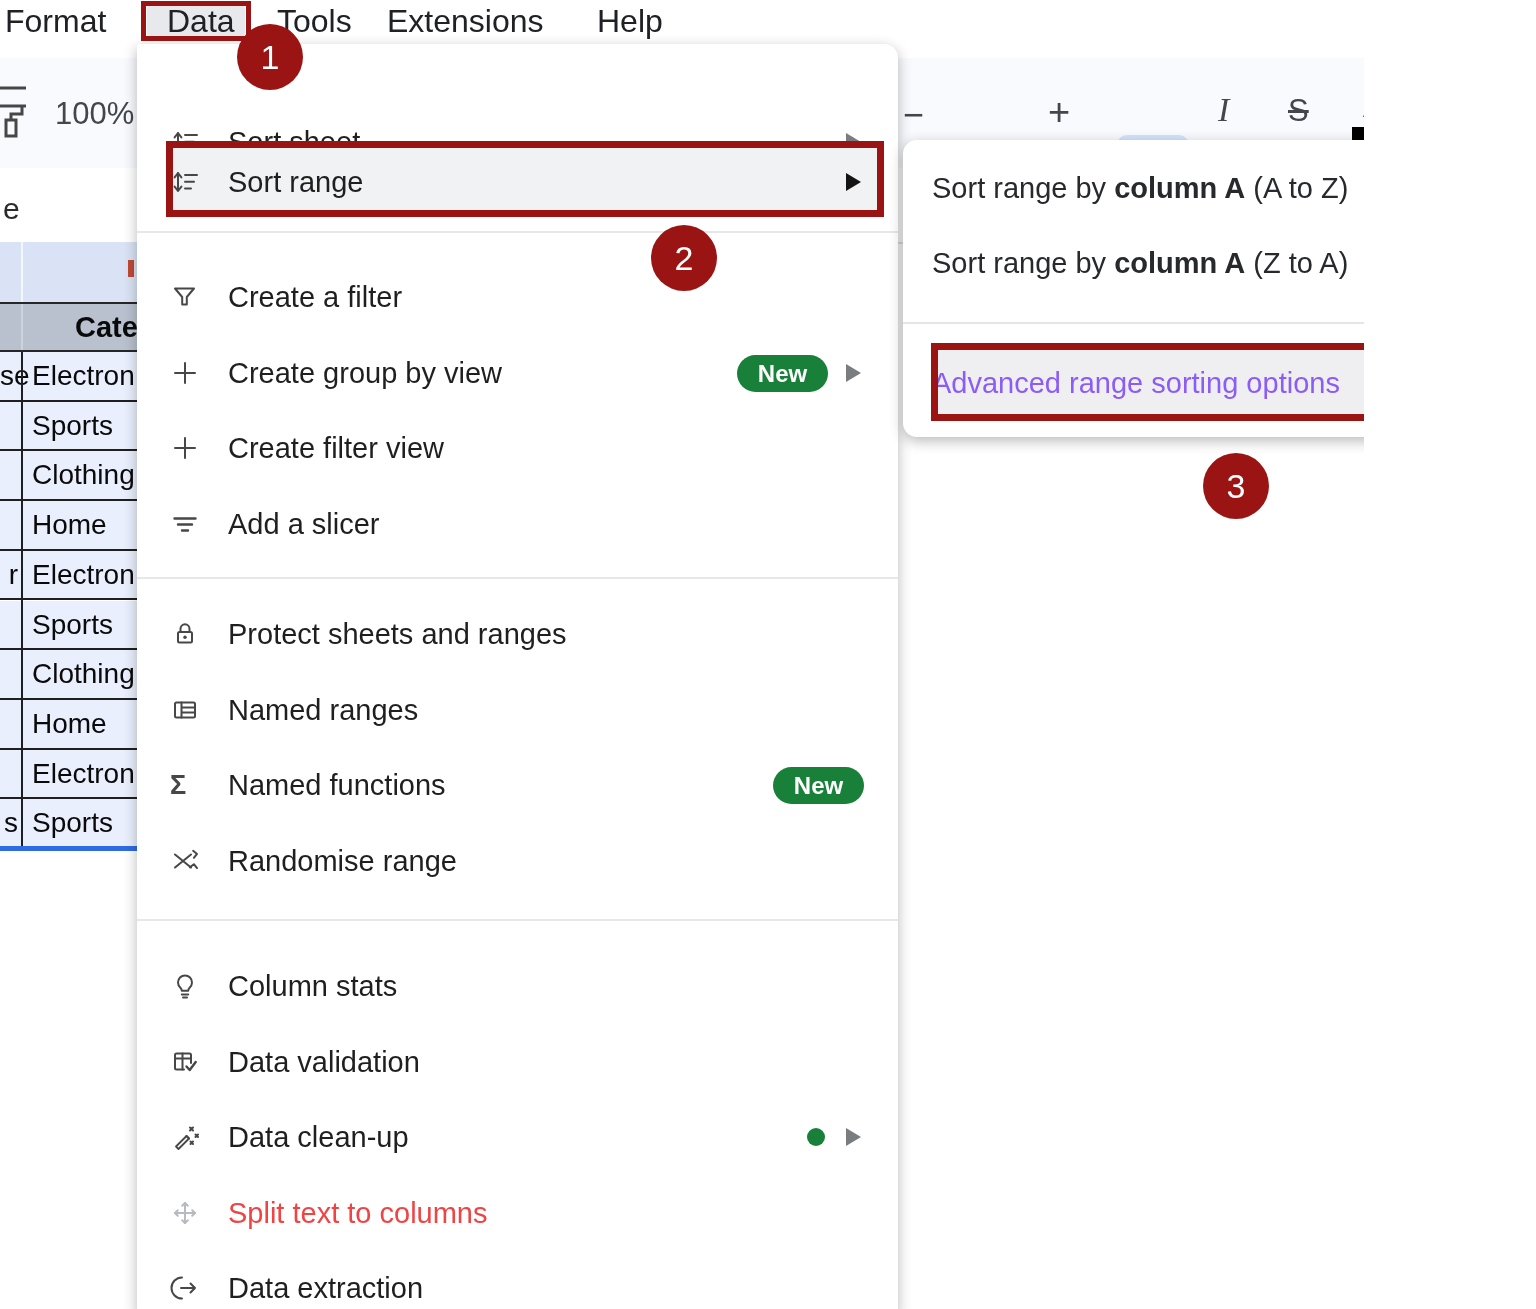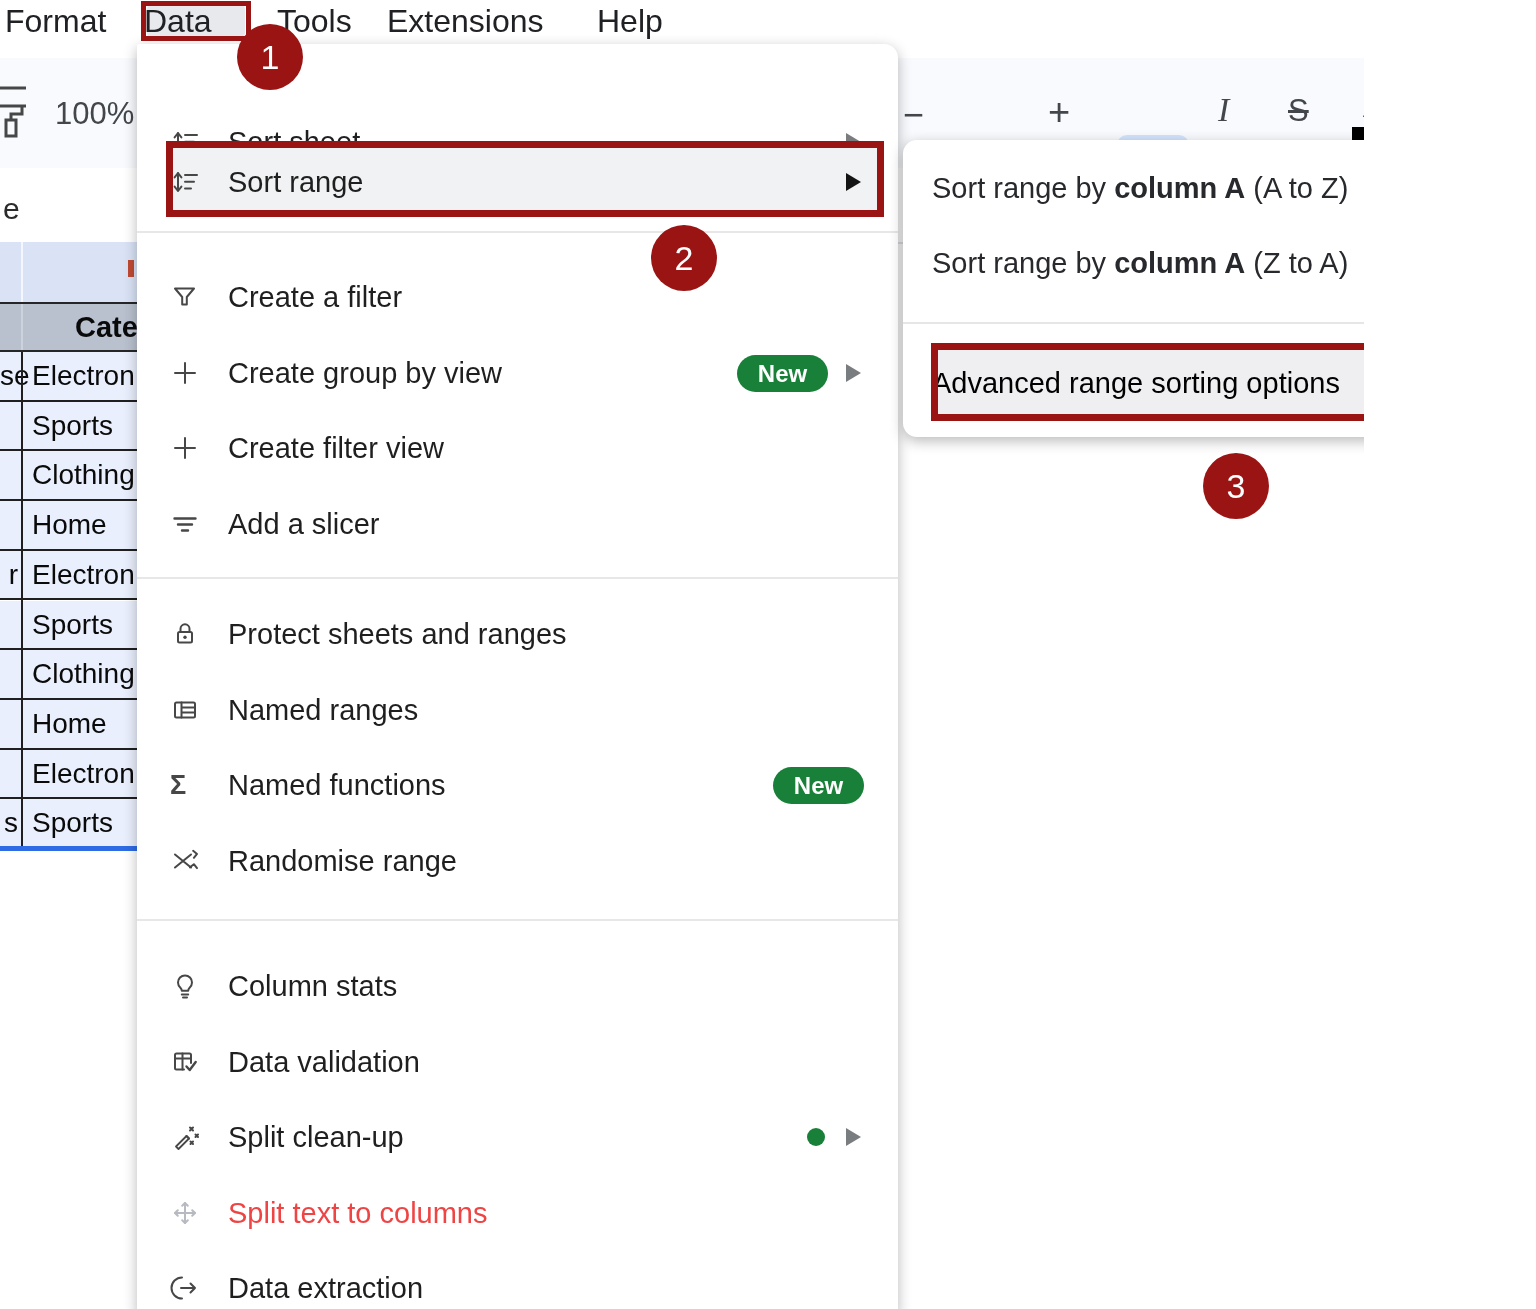--- a/index.html
+++ b/index.html
@@ -55,21 +55,21 @@
   svg.icon.dis{stroke:#b7bac0;}
   .sigma{font-size:27px;font-weight:600;color:#474747;position:absolute;left:33px;}
 </style>
 </head>
 <body>
 
 <div id="app">
 
   <div class="data-pill"></div>
   <div class="mb-item" style="left:5px">Format</div>
-  <div class="mb-item" style="left:144px">Data</div>
+  <div class="mb-item" style="left:167px">Data</div>
   <div class="mb-item" style="left:277px">Tools</div>
   <div class="mb-item" style="left:387px">Extensions</div>
   <div class="mb-item" style="left:597px">Help</div>
 
   <div class="toolbar">
     <svg class="abs" style="left:-8px;top:26px" width="34" height="56" viewBox="0 0 34 56">
       <rect x="4" y="4" width="34" height="18" rx="2" fill="none" stroke="#474747" stroke-width="3"></rect>
       <path d="M30 22 v8 h-11 v6" fill="none" stroke="#474747" stroke-width="3"></path>
       <rect x="14" y="36" width="10" height="16" fill="none" stroke="#474747" stroke-width="3"></rect>
     </svg>
@@ -255,21 +255,21 @@
     </div>
 
     <div class="mi" style="top:1055px">
       <svg class="icon ic" viewBox="0 0 30 30">
         <path d="M6 24.5 L16.5 14 l2.5 2.5 L8.5 27 Z" style="stroke-width:1.8"></path>
         <path d="M16.5 14 l2.5 2.5"></path>
         <path d="M20 5.5 l3 3 M23 5.5 l-3 3"></path>
         <path d="M25.5 12.5 l2.5 2.5 M28 12.5 l-2.5 2.5"></path>
         <path d="M20.5 19.5 l2.5 2.5 M23 19.5 l-2.5 2.5"></path>
       </svg>
-      <span class="lbl">Split clean-up</span>
+      <span class="lbl">Data clean-up</span>
       <span class="green-dot" style="left:670px;top:29px"></span>
       <span class="arrow-r" style="left:709px;top:29px"></span>
     </div>
 
     <div class="mi disabled" style="top:1131px">
       <svg class="icon ic dis" viewBox="0 0 30 30">
         <path d="M15 5 v20 M5 15 h20"></path>
         <path d="M15 5 l-2.8 2.8 M15 5 l2.8 2.8 M15 25 l-2.8-2.8 M15 25 l2.8-2.8"></path>
         <path d="M5 15 l2.8-2.8 M5 15 l2.8 2.8 M25 15 l-2.8-2.8 M25 15 l-2.8 2.8"></path>
       </svg>
@@ -287,21 +287,21 @@
 
   <div class="submenu">
     <div class="smi" style="top:32px">
       <span>Sort range by </span><b>column A</b><span> (A to Z)</span>
     </div>
     <div class="smi" style="top:107px">
       <span>Sort range by </span><b>column A</b><span> (Z to A)</span>
     </div>
     <div class="mdiv" style="top:182px;width:618px;background:#e6e6e6"></div>
     <div class="hl" style="left:35px;top:210px;width:563px;height:64px;background:#efeff1"></div>
-    <div class="smi" style="top:227px;color:#000000">Advanced range sorting options</div>
+    <div class="smi" style="top:227px;color:#8b5cf6">Advanced range sorting options</div>
   </div>
 
   <div class="redbox" style="left:141px;top:1px;width:110px;height:40px;border-width:5px;z-index:30"></div>
   <div class="redbox" style="left:166px;top:141px;width:718px;height:76px;z-index:30"></div>
   <div class="redbox" style="left:931px;top:343px;width:577px;height:78px;z-index:30"></div>
 
   <div class="badge" style="left:237px;top:24px">1</div>
   <div class="badge" style="left:651px;top:225px">2</div>
   <div class="badge" style="left:1203px;top:453px">3</div>
 

